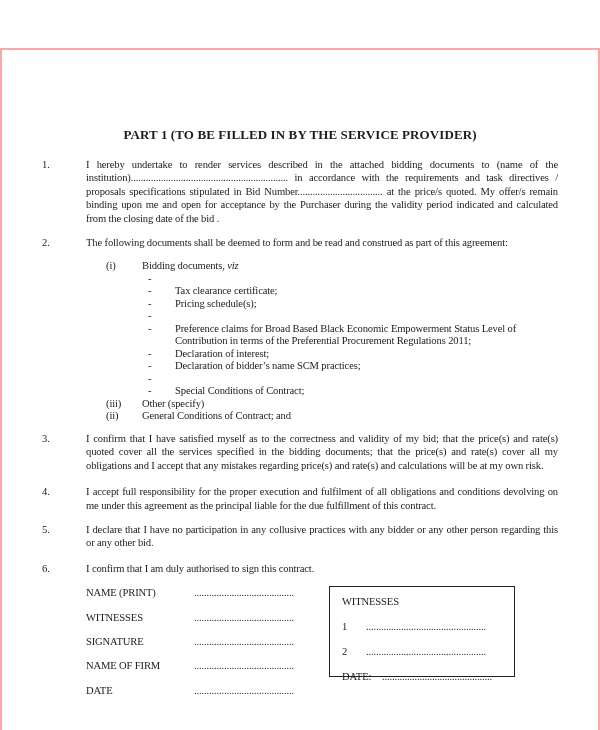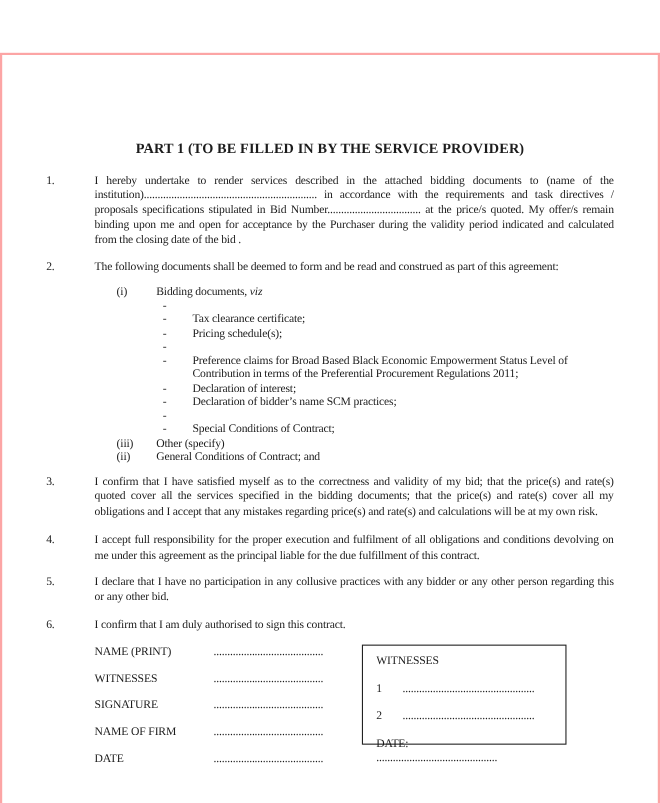--- a/index.html
+++ b/index.html
@@ -57,21 +57,21 @@
     width: 186px;
     height: 91px;
     border: 1.5px solid #222;
     padding: 8px 10px 0 12px;
     line-height: 13px;
   }
   .witness-title { margin-bottom: 12px; }
   .witness-row { display: flex; margin-bottom: 12px; }
   .witness-row .w-num { flex: none; width: 24px; }
   .witness-row .w-line { flex: 1; white-space: nowrap; overflow: hidden; }
-  .witness-date { display: flex; flex-direction: column; }
+  .witness-date { display: flex; }
   .witness-date .w-date-label { flex: none; width: 40px; }
   .witness-date .w-date-line { flex: 1; white-space: nowrap; overflow: hidden; }
   i { font-style: italic; }
 </style>
 </head>
 <body>
 
 <div class="page">
 
   <div class="title">PART 1 (TO BE FILLED IN BY THE SERVICE PROVIDER)</div>

